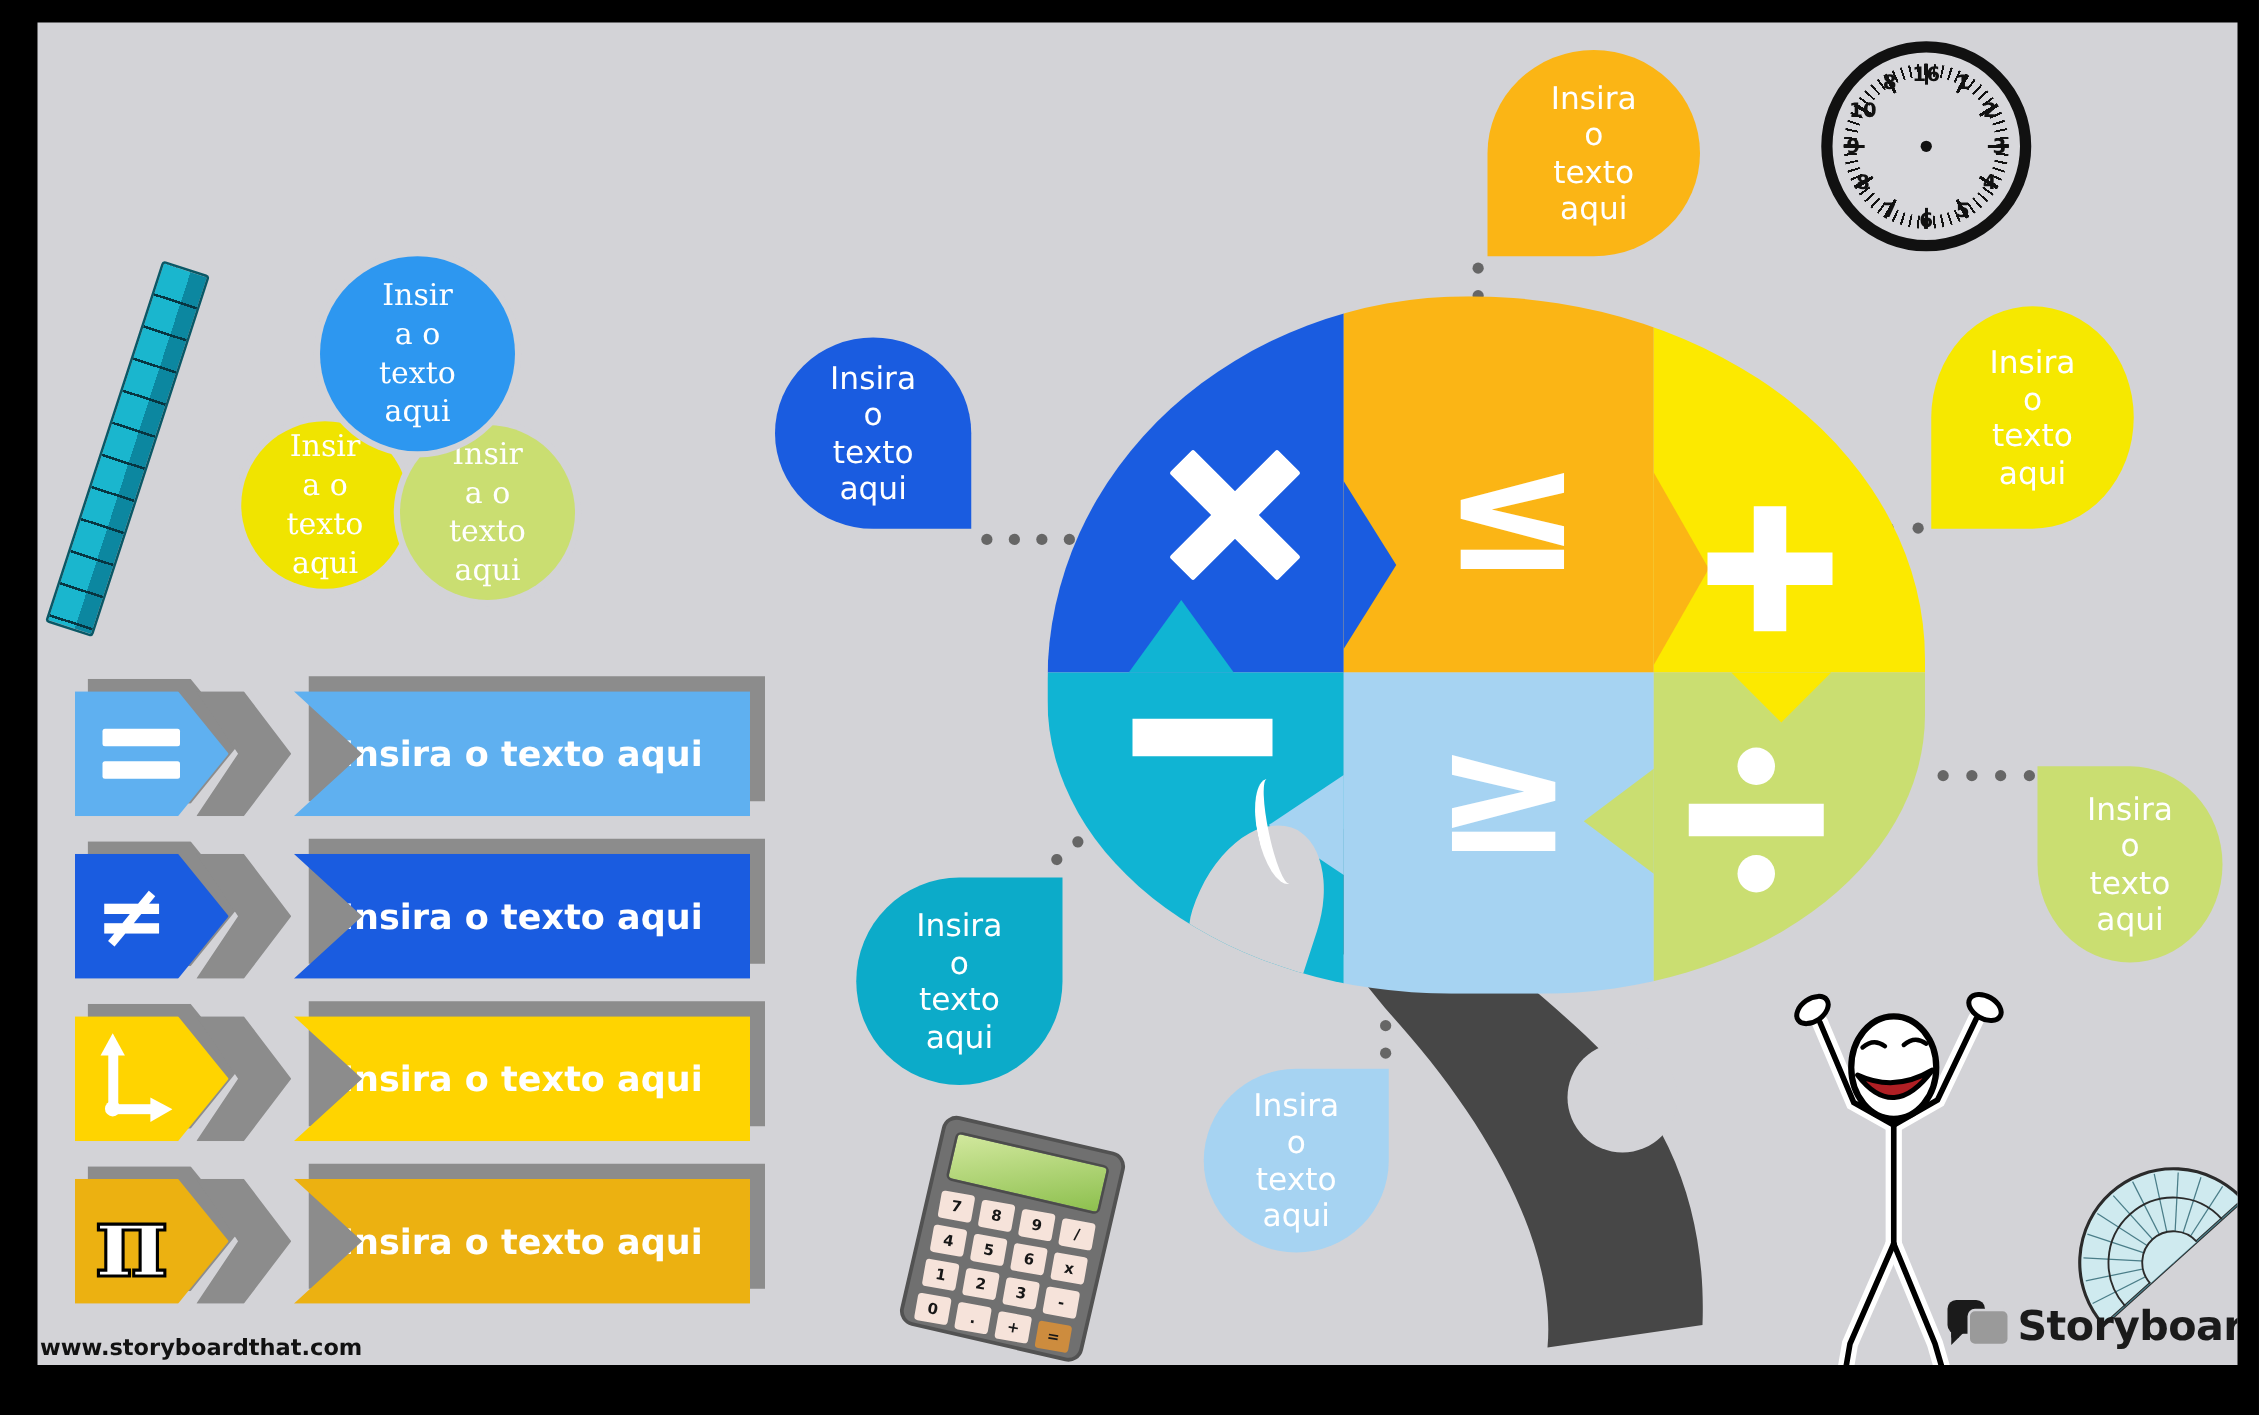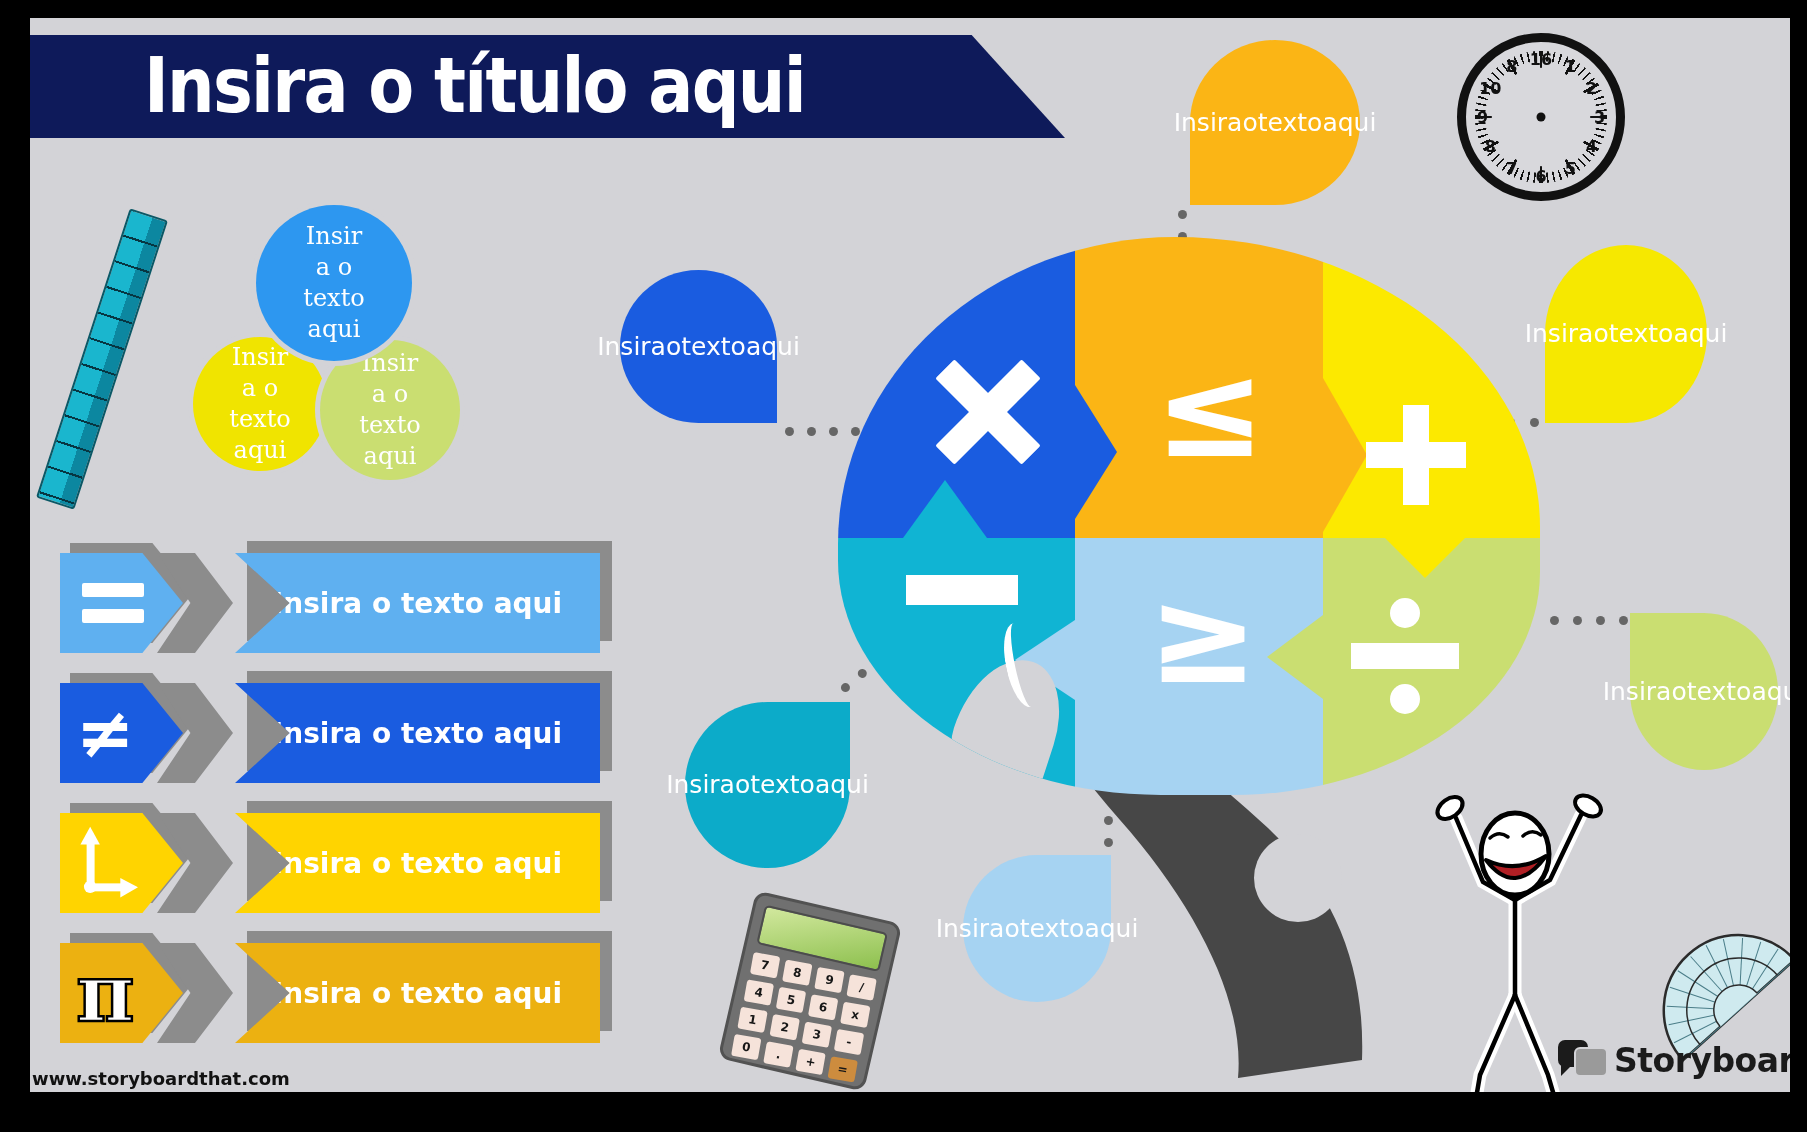--- a/index.html
+++ b/index.html
@@ -73,21 +73,21 @@
   .divicon .d1,.divicon .d2{position:absolute;left:39px;width:30px;height:30px;border-radius:50%;background:#fff;}
   .divicon .d1{top:0;} .divicon .d2{bottom:0;}
   .face-cut{left:118px;top:420px;width:100px;height:145px;background:#d3d3d7;
      border-radius:55% 45% 0 60% / 60% 50% 0 40%;transform:rotate(18deg);}
   .face-line{left:168px;top:385px;width:24px;height:86px;border-left:9px solid #fff;border-radius:50%;transform:rotate(-12deg);}
 
   
   .arm{left:990px;top:622px;z-index:1;}
 
   
-  .bubble{display:flex;flex-direction:row;align-items:center;justify-content:center;
+  .bubble{display:flex;flex-direction:column;align-items:center;justify-content:center;
     color:#fff;font-size:25px;line-height:1.18;text-align:center;z-index:4;}
   .bub-orange{left:1160px;top:22px;width:170px;height:165px;background:#fbb515;border-radius:50% 50% 50% 0;}
   .bub-blue{left:590px;top:252px;width:157px;height:153px;background:#1a5ce0;border-radius:50% 50% 0 50%;}
   .bub-yellow{left:1515px;top:227px;width:162px;height:178px;background:#f6e800;border-radius:50% 50% 50% 0;}
   .bub-teal{left:655px;top:684px;width:165px;height:166px;background:#0cabc9;border-radius:50% 0 50% 50%;}
   .bub-lightblue{left:933px;top:837px;width:148px;height:147px;background:#a6d3f2;border-radius:50% 0 50% 50%;}
   .bub-green{left:1600px;top:595px;width:148px;height:157px;background:#cade71;border-radius:0 50% 50% 50%;}
 
   
   .conn{display:flex;gap:13px;}
@@ -125,23 +125,20 @@
   .logo .b2{position:absolute;left:16px;top:9px;width:30px;height:26px;background:#9a9a9a;border-radius:6px;border:2px solid #d3d3d7;}
   .logo .t1{font-size:33px;font-weight:bold;color:#1b1b1b;letter-spacing:-0.5px;}
   .watermark{left:2px;top:1050px;font-size:18px;font-weight:bold;color:#111;}
 </style>
 </head>
 <body>
 
 <div class="page">
  <div class="canvas">
 
-  <div class="abs title-banner">
-    <div class="abs title-text">Insira o título aqui</div>
-  </div>
 
   <div class="abs clock">
     <div class="ticks"></div>
     <div class="hticks"></div>
     <span class="num" style="left:50%;top:11%">16</span>
     <span class="num" style="left:69.5%;top:16.2%">1</span>
     <span class="num" style="left:83.8%;top:30.5%">2</span>
     <span class="num" style="left:89%;top:50%">3</span>
     <span class="num" style="left:83.8%;top:69.5%">4</span>
     <span class="num" style="left:69.5%;top:83.8%">5</span>

